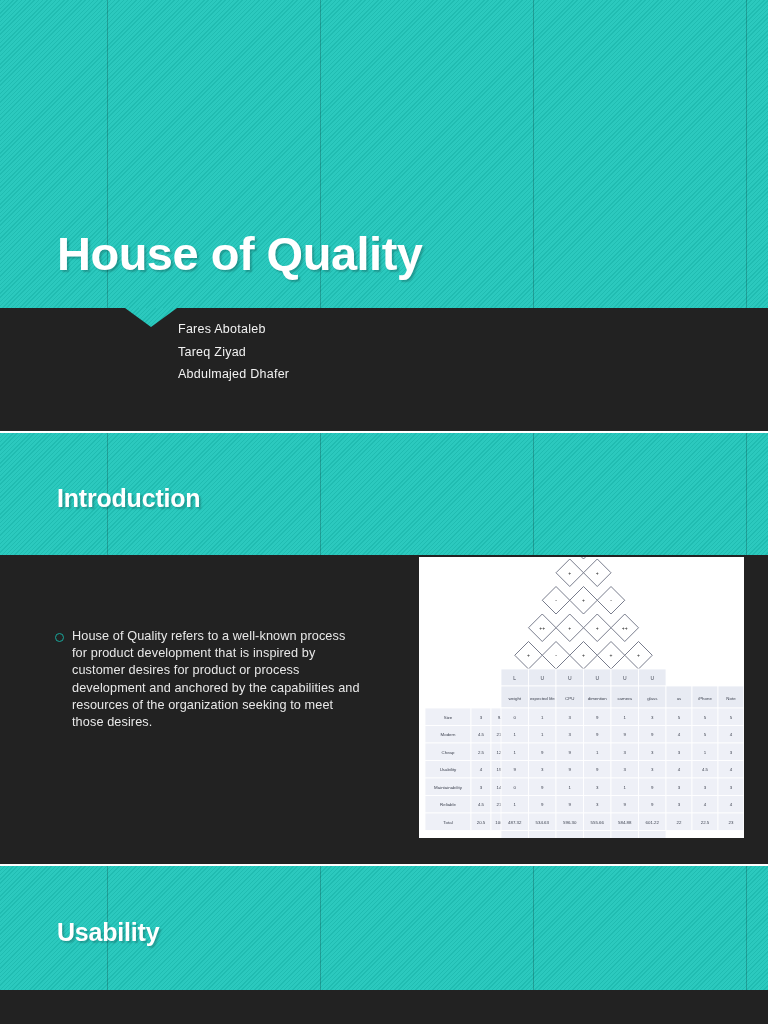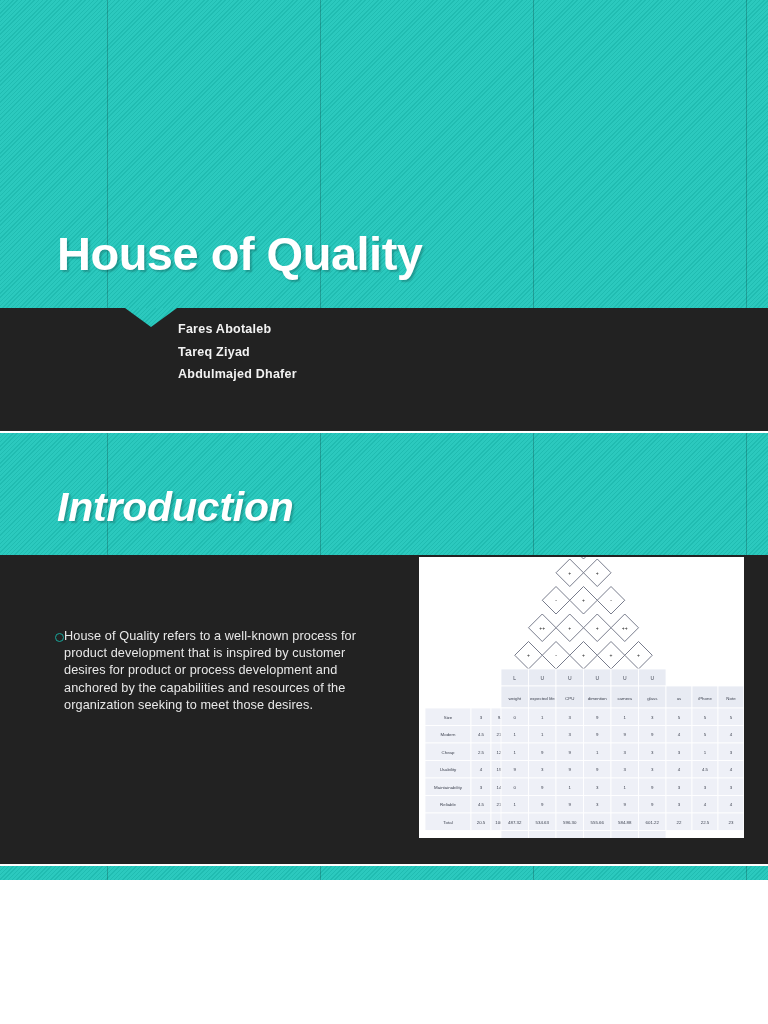--- a/index.html
+++ b/index.html
@@ -11,21 +11,21 @@
     width: 768px;
     height: 1024px;
     font-family: "Liberation Sans", sans-serif;
     overflow: hidden;
     position: relative;
   }
 
   .page {
     position: relative;
     width: 768px;
-    height: 880px;
+    height: 1024px;
     background: #4c1d95;
     overflow: hidden;
   }
 
   
   .teal {
     position: absolute;
     left: 0;
     width: 768px;
     background-color: #22c7bb;
@@ -85,49 +85,49 @@
     color: #ffffff;
     font-size: 47px;
     font-weight: bold;
     letter-spacing: -0.5px;
     text-shadow: 2px 2px 2px rgba(0,0,0,0.22);
     white-space: nowrap;
   }
   .section-title {
     position: absolute;
     color: #ffffff;
-    font-size: 41px;
+    font-size: 25px;
     font-weight: bold;
     letter-spacing: -0.2px;
     text-shadow: 2px 2px 2px rgba(0,0,0,0.22);
     white-space: nowrap;
-    font-style: italic;
   }
 
   .authors {
     position: absolute;
     left: 178px;
     top: 318px;
     width: 420px;
   }
   .author {
     color: #f2f2f2;
     font-size: 12.5px;
-    font-weight: bold;
+    font-weight: normal;
     letter-spacing: 0.25px;
     line-height: 22.6px;
     white-space: nowrap;
   }
 
   .bullet-block {
     position: absolute;
     left: 55px;
     top: 628px;
     width: 305px;
     display: flex;
+    gap: 8px;
   }
   .bullet-mark {
     flex: 0 0 auto;
     width: 9px;
     height: 9px;
     margin-top: 5px;
     border: 1.6px solid #18a79b;
     border-radius: 50%;
     box-sizing: border-box;
   }

